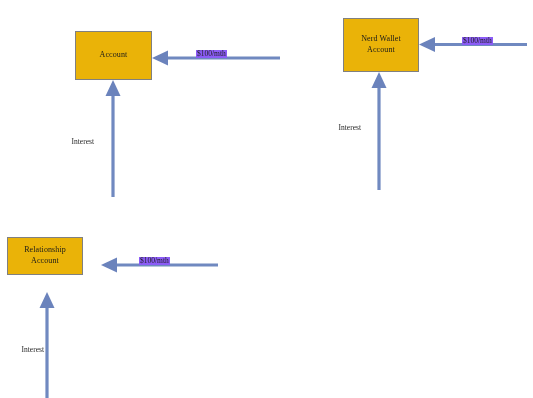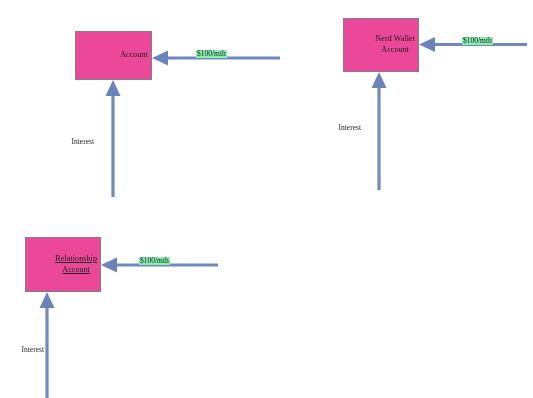--- a/index.html
+++ b/index.html
@@ -11,25 +11,25 @@
     position: relative;
     width: 533px;
     height: 398px;
     background: #ffffff;
     overflow: hidden;
     font-family: "Liberation Serif", "DejaVu Serif", serif;
   }
   .node {
     position: absolute;
     box-sizing: border-box;
-    background: #ec4899;
+    background: #eab308;
     border: 1px solid #808080;
     display: flex;
     align-items: center;
-    justify-content: flex-end;
+    justify-content: center;
     text-align: center;
     color: #1a1a1a;
     font-size: 8px;
     line-height: 1.35;
     letter-spacing: 0.1px;
   }
   .node-label {
     display: block;
     padding: 0 3px;
     white-space: pre-line;
@@ -41,21 +41,21 @@
     width: 533px;
     height: 398px;
     overflow: visible;
     pointer-events: none;
   }
   .edge-label {
     position: absolute;
     font-size: 7.5px;
     color: #1f1f1f;
     white-space: nowrap;
-    background: #86efac;
+    background: #8b5cf6;
     padding: 0 1px;
     line-height: 1;
   }
   .edge-label.vertical-label {
     background: transparent;
     padding: 0;
     text-align: right;
   }
 </style>
 </head>
@@ -98,21 +98,21 @@
 
   <div class="node" style="left:75px; top:31px; width:77px; height:49px;">
     <span class="node-label">Account</span>
   </div>
 
   <div class="node" style="left:343px; top:18px; width:76px; height:54px;">
     <span class="node-label">Nerd Wallet
 Account</span>
   </div>
 
-  <div class="node" style="left:25px; top:237px; width:76px; height:55px;text-decoration:underline;">
+  <div class="node" style="left:7px; top:237px; width:76px; height:38px;">
     <span class="node-label">Relationship
 Account</span>
   </div>
 
   <div class="edge-label" style="left:196px; top:50px;">$100/mth</div>
 
   <div class="edge-label" style="left:462px; top:37px;">$100/mth</div>
 
   <div class="edge-label" style="left:139px; top:257px;">$100/mth</div>
 

